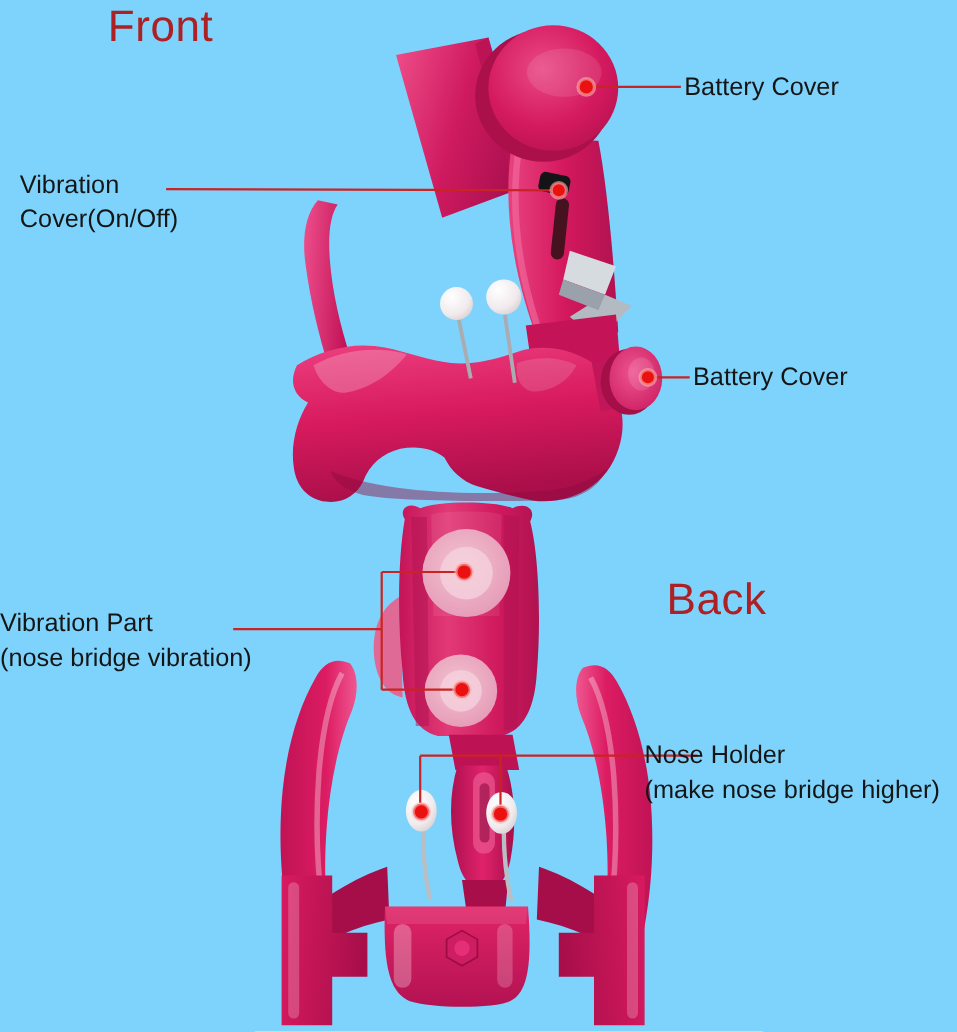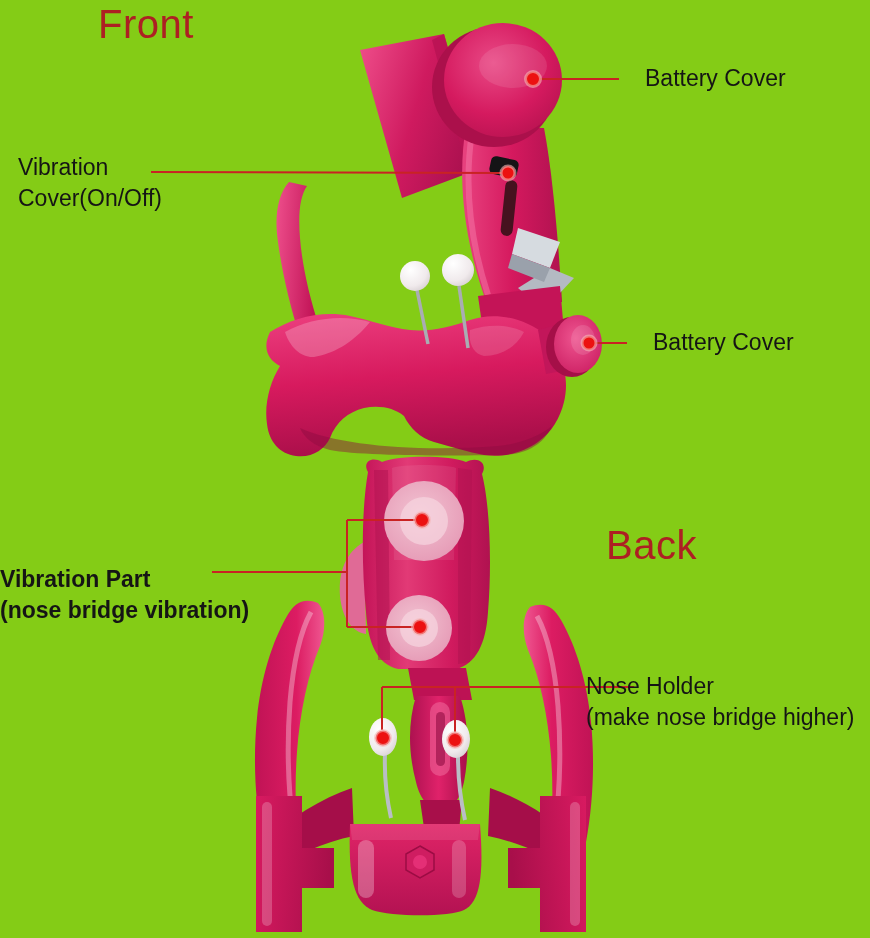--- a/index.html
+++ b/index.html
@@ -1,33 +1,33 @@
 <!DOCTYPE html>
 <html><head>
 <meta charset="utf-8">
 <style>
   html,body{margin:0;padding:0;background:#ffffff;}
   #stage{
-    position:relative;width:870px;height:938px;background:#84cc16;overflow:hidden;
+    position:relative;width:870px;height:938px;background:#7dd3fc;overflow:hidden;
     font-family:"Liberation Sans", sans-serif;
   }
   #art{position:absolute;left:0;top:0;width:870px;height:938px;}
   .title{
     position:absolute;font-size:40px;line-height:48px;color:#ad2023;
     white-space:nowrap;letter-spacing:0.5px;
   }
   .callout{
     position:absolute;font-size:23px;line-height:31px;color:#151515;
     white-space:nowrap;
   }
-  .callout.single{text-align:left;margin-left:23px;}
+  .callout.single{text-align:left;}
   #label-battery-cover-top{left:622px;top:63px;}
   #label-vibration-button{left:18px;top:152px;width:188px;}
   #label-battery-cover-side{left:630px;top:327px;}
-  #label-vibration-part{left:0px;top:564px;width:236px;font-weight:bold;}
+  #label-vibration-part{left:0px;top:551px;width:236px;}
   #label-nose-holder{left:586px;top:671px;width:288px;}
   #title-front{left:98px;top:0px;}
   #title-back{left:606px;top:521px;}
 </style>
 </head>
 <body>
 
 <div id="stage">
 
   <svg id="art" viewBox="0 0 870 938" aria-hidden="true">

